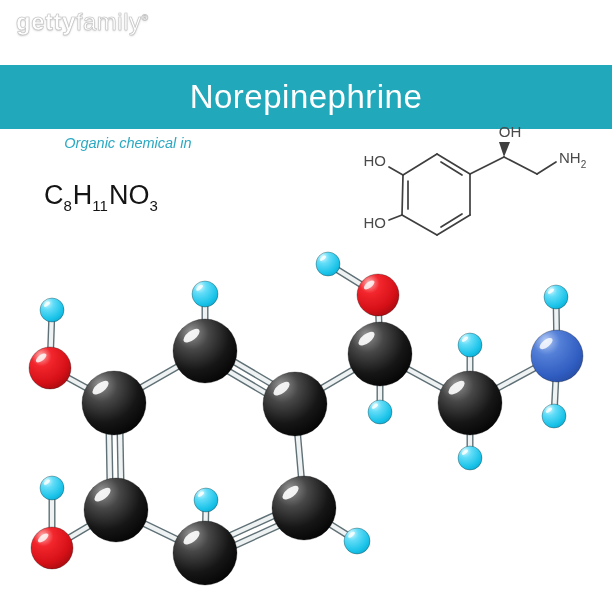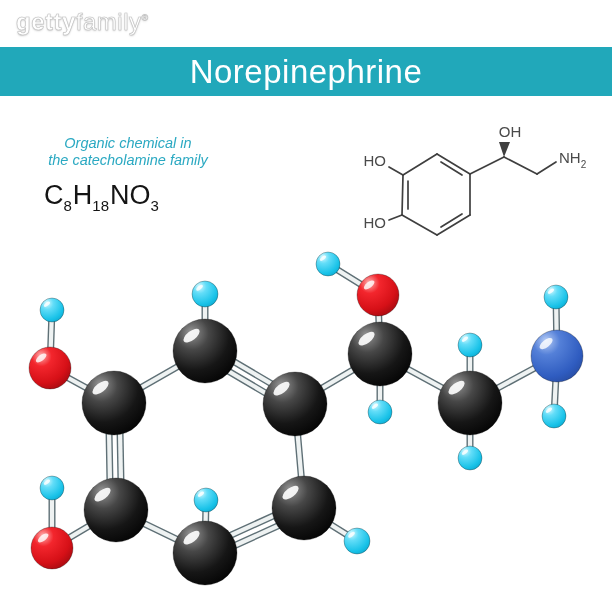--- a/index.html
+++ b/index.html
@@ -6,21 +6,21 @@
   .stage{position:relative;width:612px;height:612px;background:#ffffff;overflow:hidden;
          font-family:"Liberation Sans",sans-serif;}
 
   .watermark{position:absolute;left:16px;top:8px;font-size:24px;color:#ffffff;
              letter-spacing:.5px;
              -webkit-text-stroke:.6px #c4c4c4;
              text-shadow:0 1px 2px rgba(140,140,140,.45),0 0 1px rgba(120,120,120,.4);}
   .watermark .wm-bold{font-weight:700;text-align:right;}
   .watermark .wm-reg{font-size:9px;vertical-align:super;-webkit-text-stroke:.4px #c4c4c4;}
 
-  .header{position:absolute;left:0;top:47px;width:612px;height:49px;
+  .header{position:absolute;left:0;top:65px;width:612px;height:64px;
           display:flex;align-items:center;justify-content:center;}
   .header .title{color:#ffffff;font-size:33px;letter-spacing:.5px;}
 
   .description{position:absolute;left:32px;top:135px;width:192px;text-align:center;
                font-style:italic;font-size:14.5px;line-height:17px;}
 
   .formula{position:absolute;left:44px;top:180px;font-size:27px;color:#141414;}
   .formula .sub{font-size:15px;position:relative;top:7px;margin-right:1px;}
 
   svg.diagram{position:absolute;left:0;top:0;}
@@ -33,24 +33,23 @@
   <div class="watermark">
     <span class="wm-bold">getty</span><span>family</span><span class="wm-reg">®</span>
   </div>
 
   <div class="header" style="background: rgb(33, 168, 186);">
     <span class="title" style="color: rgb(255, 255, 255);">Norepinephrine</span>
   </div>
 
   <div class="description" style="color: rgb(43, 169, 194);">
     <div>Organic chemical in</div>
-    <div>the catecholamine family</div>
   </div>
 
-  <div class="formula"><span>C</span><span class="sub">8</span><span>H</span><span class="sub">18</span><span>N</span><span>O</span><span class="sub">3</span></div>
+  <div class="formula"><span>C</span><span class="sub">8</span><span>H</span><span class="sub">11</span><span>N</span><span>O</span><span class="sub">3</span></div>
 
   <svg class="diagram" width="612" height="612" viewBox="0 0 612 612">
     <defs>
       <radialGradient id="gC" cx="0.35" cy="0.28" r="0.85" fx="0.28" fy="0.2">
         <stop offset="0%" stop-color="#969696"></stop>
         <stop offset="30%" stop-color="#474747"></stop>
         <stop offset="65%" stop-color="#161616"></stop>
         <stop offset="100%" stop-color="#000000"></stop>
       </radialGradient>
       <radialGradient id="gO" cx="0.35" cy="0.28" r="0.85" fx="0.28" fy="0.2">

